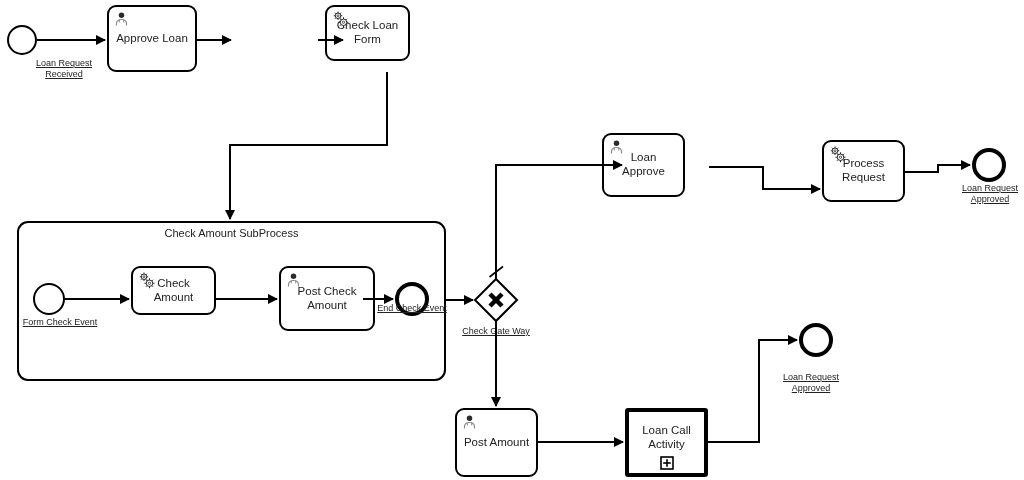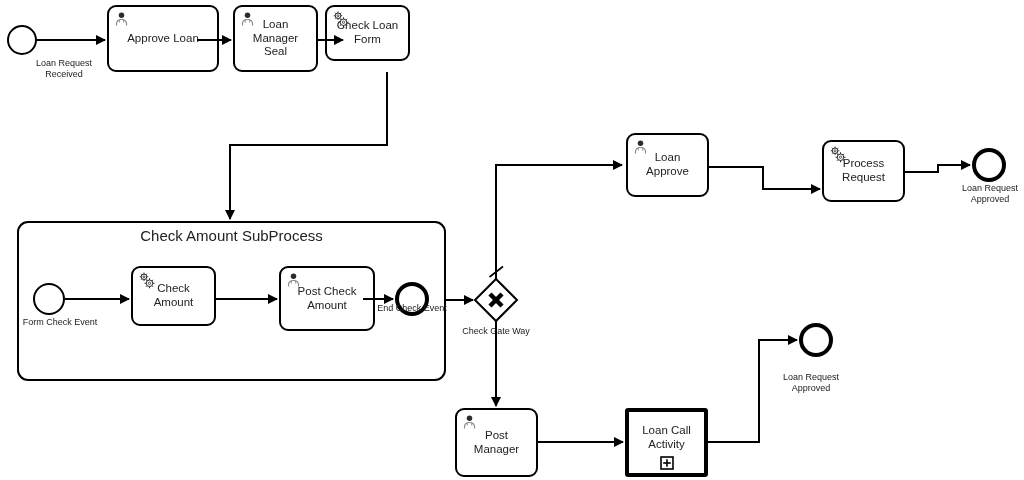--- a/index.html
+++ b/index.html
@@ -13,29 +13,29 @@
     display:flex;align-items:center;justify-content:center;text-align:center;
     font-size:11.5px;line-height:1.18;color:#222;
   }
   .task .lbl{padding:0 5px;}
   .call-activity{border-width:4px;border-radius:3px;justify-content:center;}
   .subprocess{
     position:absolute;box-sizing:border-box;background:#fff;
     border:2px solid #000;border-radius:11px;
   }
   .subprocess-title{
-    position:absolute;text-align:center;font-size:15px;color:#222;
+    position:absolute;text-align:center;font-size:11px;color:#222;
   }
   .event{
     position:absolute;box-sizing:border-box;background:#fff;
     border:2px solid #000;border-radius:50%;
   }
   .event.end{border-width:4px;}
   .ext-label{
-    position:absolute;font-size:9px;line-height:1.25;text-align:center;color:#222;
+    position:absolute;font-size:9px;line-height:1.25;text-align:center;color:#222;text-decoration:underline;
   }
   .icon{position:absolute;top:4px;left:5px;}
   .plus{position:absolute;left:calc(50% - 7px);bottom:3px;}
   svg.overlay{position:absolute;left:0;top:0;pointer-events:none;}
 </style>
 </head>
 <body>
 
 <div class="canvas">
 
@@ -52,37 +52,29 @@
   <div class="ext-label" style="left:366px;top:303px;width:92px">End Check Event</div>
 
   <div class="event end" style="left:972px;top:148px;width:34px;height:34px"></div>
   <div class="ext-label" style="left:954px;top:183px;width:72px">Loan Request Approved</div>
 
   <div class="event end" style="left:799px;top:323px;width:34px;height:34px"></div>
   <div class="ext-label" style="left:775px;top:372px;width:72px">Loan Request Approved</div>
 
   <div class="ext-label" style="left:451px;top:326px;width:90px">Check Gate Way</div>
 
-  <div class="task" style="left:107px;top:5px;width:112px;height:67px">
+  <div class="task" style="left:107px;top:5px;width:90px;height:67px">
     <svg class="icon" width="15" height="16" viewBox="0 0 30 32">
       <circle cx="15" cy="8.5" r="5.5" fill="#2b2b2b"></circle>
       <path d="M5 29 V25.5 C5 19.5 10 17 15 17 C20 17 25 19.5 25 25.5 V29" fill="none" stroke="#8a8a8a" stroke-width="2.4"></path>
       <path d="M10.5 17.8 V23 M19.5 17.8 V23" stroke="#8a8a8a" stroke-width="2" fill="none"></path>
     </svg>
     <span class="lbl">Approve Loan</span>
   </div>
 
-  <div class="task" style="left:233px;top:5px;width:85px;height:67px">
-    <svg class="icon" width="15" height="16" viewBox="0 0 30 32">
-      <circle cx="15" cy="8.5" r="5.5" fill="#2b2b2b"></circle>
-      <path d="M5 29 V25.5 C5 19.5 10 17 15 17 C20 17 25 19.5 25 25.5 V29" fill="none" stroke="#8a8a8a" stroke-width="2.4"></path>
-      <path d="M10.5 17.8 V23 M19.5 17.8 V23" stroke="#8a8a8a" stroke-width="2" fill="none"></path>
-    </svg>
-    <span class="lbl">Loan Manager Seal</span>
-  </div>
 
   <div class="task" style="left:325px;top:5px;width:85px;height:56px">
     <svg class="icon" width="18" height="17" viewBox="0 0 36 34">
       <g stroke="#2b2b2b" stroke-width="2">
         <line x1="3.5" y1="9.5" x2="20.5" y2="9.5"></line>
           <line x1="12" y1="1" x2="12" y2="18"></line>
         <line x1="6" y1="3.5" x2="18" y2="15.5"></line>
           <line x1="6" y1="15.5" x2="18" y2="3.5"></line>
       </g>
       <circle cx="12" cy="9.5" r="5.5" fill="#fff" stroke="#2b2b2b" stroke-width="2"></circle>
@@ -92,21 +84,21 @@
           <line x1="23" y1="12.5" x2="23" y2="32.5"></line>
         <line x1="16" y1="15.5" x2="30" y2="29.5"></line>
           <line x1="16" y1="29.5" x2="30" y2="15.5"></line>
       </g>
       <circle cx="23" cy="22.5" r="6.5" fill="#fff" stroke="#2b2b2b" stroke-width="2"></circle>
       <circle cx="23" cy="22.5" r="2.3" fill="#fff" stroke="#2b2b2b" stroke-width="1.6"></circle>
     </svg>
     <span class="lbl">Check Loan Form</span>
   </div>
 
-  <div class="task" style="left:131px;top:266px;width:85px;height:60px">
+  <div class="task" style="left:131px;top:266px;width:85px;height:49px">
     <svg class="icon" width="18" height="17" viewBox="0 0 36 34">
       <g stroke="#2b2b2b" stroke-width="2">
         <line x1="3.5" y1="9.5" x2="20.5" y2="9.5"></line>
           <line x1="12" y1="1" x2="12" y2="18"></line>
         <line x1="6" y1="3.5" x2="18" y2="15.5"></line>
           <line x1="6" y1="15.5" x2="18" y2="3.5"></line>
       </g>
       <circle cx="12" cy="9.5" r="5.5" fill="#fff" stroke="#2b2b2b" stroke-width="2"></circle>
       <circle cx="12" cy="9.5" r="2" fill="#fff" stroke="#2b2b2b" stroke-width="1.6"></circle>
       <g stroke="#2b2b2b" stroke-width="2">
@@ -123,21 +115,21 @@
 
   <div class="task" style="left:279px;top:266px;width:96px;height:65px">
     <svg class="icon" width="15" height="16" viewBox="0 0 30 32">
       <circle cx="15" cy="8.5" r="5.5" fill="#2b2b2b"></circle>
       <path d="M5 29 V25.5 C5 19.5 10 17 15 17 C20 17 25 19.5 25 25.5 V29" fill="none" stroke="#8a8a8a" stroke-width="2.4"></path>
       <path d="M10.5 17.8 V23 M19.5 17.8 V23" stroke="#8a8a8a" stroke-width="2" fill="none"></path>
     </svg>
     <span class="lbl">Post Check Amount</span>
   </div>
 
-  <div class="task" style="left:626px;top:133px;width:83px;height:64px">
+  <div class="task" style="left:602px;top:133px;width:83px;height:64px">
     <svg class="icon" width="15" height="16" viewBox="0 0 30 32">
       <circle cx="15" cy="8.5" r="5.5" fill="#2b2b2b"></circle>
       <path d="M5 29 V25.5 C5 19.5 10 17 15 17 C20 17 25 19.5 25 25.5 V29" fill="none" stroke="#8a8a8a" stroke-width="2.4"></path>
       <path d="M10.5 17.8 V23 M19.5 17.8 V23" stroke="#8a8a8a" stroke-width="2" fill="none"></path>
     </svg>
     <span class="lbl">Loan Approve</span>
   </div>
 
   <div class="task" style="left:822px;top:140px;width:83px;height:62px">
     <svg class="icon" width="18" height="17" viewBox="0 0 36 34">
@@ -160,21 +152,21 @@
     </svg>
     <span class="lbl">Process Request</span>
   </div>
 
   <div class="task" style="left:455px;top:408px;width:83px;height:69px">
     <svg class="icon" width="15" height="16" viewBox="0 0 30 32">
       <circle cx="15" cy="8.5" r="5.5" fill="#2b2b2b"></circle>
       <path d="M5 29 V25.5 C5 19.5 10 17 15 17 C20 17 25 19.5 25 25.5 V29" fill="none" stroke="#8a8a8a" stroke-width="2.4"></path>
       <path d="M10.5 17.8 V23 M19.5 17.8 V23" stroke="#8a8a8a" stroke-width="2" fill="none"></path>
     </svg>
-    <span class="lbl">Post Manager</span>
+    <span class="lbl">Post Amount</span>
   </div>
 
   <div class="task call-activity" style="left:625px;top:408px;width:83px;height:69px">
     <span class="lbl" style="padding-bottom:10px">Loan Call Activity</span>
     <svg class="plus" width="14" height="14" viewBox="0 0 14 14">
       <rect x="1" y="1" width="12" height="12" fill="#fff" stroke="#000" stroke-width="1.6"></rect>
       <line x1="7" y1="3.2" x2="7" y2="10.8" stroke="#000" stroke-width="1.6"></line>
       <line x1="3.2" y1="7" x2="10.8" y2="7" stroke="#000" stroke-width="1.6"></line>
     </svg>
   </div>

